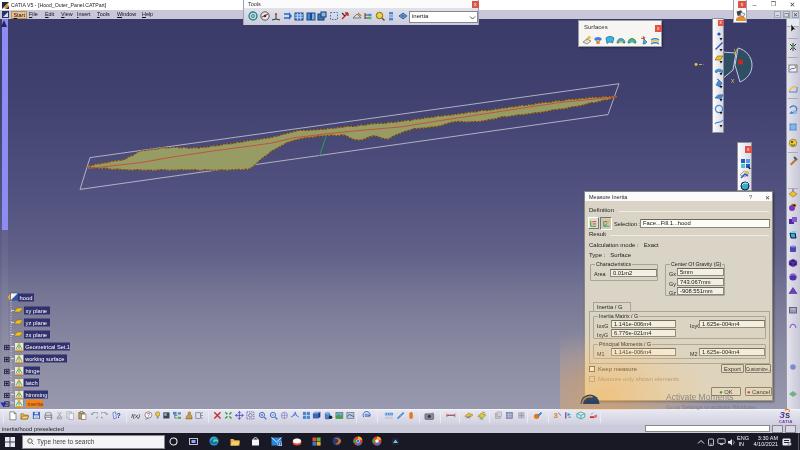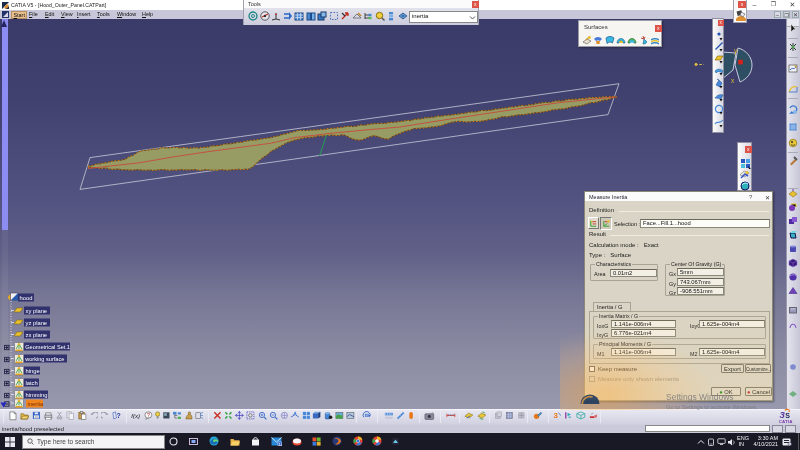--- a/index.html
+++ b/index.html
@@ -757,21 +757,21 @@
  <div class="btn" style="left:126px;top:195px;width:30px;height:9px;padding-top:1.2px;"><span style="color:#128a12;">●</span> OK</div>
  <div class="btn" style="left:160px;top:195px;width:27px;height:9px;padding-top:1.2px;"><span style="color:#c02020;">●</span> Cancel</div>
 </div>
 
 <div class="abs" style="left:560px;top:280px;width:240px;height:130px;pointer-events:none;background:radial-gradient(ellipse 150px 90px at 45px 115px, rgba(255,170,60,0.50), rgba(255,190,110,0.22) 45%, rgba(255,200,140,0) 72%);"></div>
 <div class="abs" style="left:584px;top:300px;width:189px;height:101px;pointer-events:none;background:linear-gradient(rgba(250,215,150,0), rgba(248,210,140,0.22));"></div>
 <svg class="abs" style="left:577px;top:390px" width="26" height="14" viewBox="0 0 30 16">
       <path d="M4,16 A11,11 0 0,1 26,16 Z" fill="#1e3a5e" opacity="0.9"></path>
       <path d="M6,16 A9,9 0 0,1 18,8" stroke="#e8a040" stroke-width="2" fill="none" opacity="0.8"></path>
     </svg>
-<span class="abs" style="left:666px;top:392px;font-size:8.5px;color:rgba(110,110,115,0.75);">Settings Windows</span>
+<span class="abs" style="left:666px;top:392px;font-size:8.5px;color:rgba(110,110,115,0.75);">Activate Moments</span>
 <span class="abs" style="left:666px;top:403.5px;font-size:5.8px;color:rgba(120,120,125,0.8);">Go to Settings to activate Windows.</span>
     <div id="task" class="abs"></div>
     <svg class="abs" style="left:5px;top:436.5px" width="10" height="10" viewBox="0 0 10 10">
       <rect x="0" y="0" width="4.6" height="4.6" fill="#e8e8f0"></rect>
       <rect x="5.4" y="0" width="4.6" height="4.6" fill="#e8e8f0"></rect>
       <rect x="0" y="5.4" width="4.6" height="4.6" fill="#e8e8f0"></rect>
       <rect x="5.4" y="5.4" width="4.6" height="4.6" fill="#e8e8f0"></rect>
     </svg>
     <div class="abs" style="left:22px;top:434.5px;width:143px;height:14px;background:#f4f4f6;border:1px solid #888;"></div>
     <svg class="abs" style="left:27px;top:438px" width="7" height="7" viewBox="0 0 7 7">

